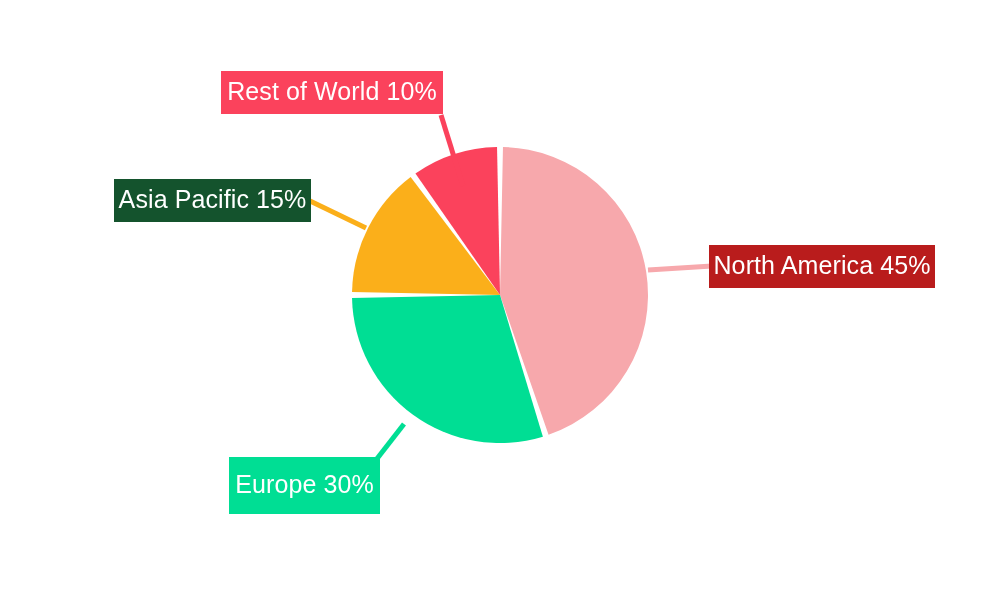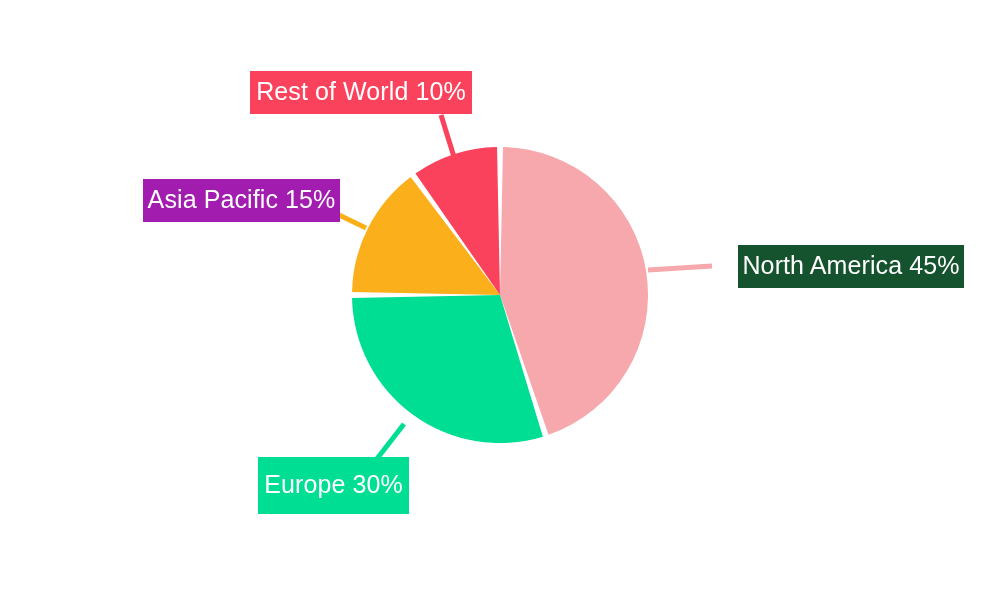--- a/index.html
+++ b/index.html
@@ -32,21 +32,20 @@
     align-items: center;
     justify-content: center;
     color: #ffffff;
     font-family: "Liberation Sans", sans-serif;
     font-size: 25px;
     line-height: 1;
     white-space: nowrap;
     padding: 0 11px;
     box-sizing: border-box;
     letter-spacing: 0.1px;
-    margin-left: 29px;
   }
   .label-text {
     display: block;
     transform: translateY(-1px);
   }
 </style>
 </head>
 <body>
 
 <div id="chart-root">
@@ -59,29 +58,29 @@
         <path d="M 500.00 295.00 L 415.43 173.54 A 148 148 0 0 1 497.03 147.03 Z" fill="#fb425c"></path>
       </g>
     <g id="leaders-group">
         <line x1="648" y1="270" x2="712" y2="266" stroke="#f7a8ac" stroke-width="5" stroke-linecap="butt"></line>
         <line x1="404" y1="424" x2="376" y2="460" stroke="#00de94" stroke-width="5" stroke-linecap="butt"></line>
         <line x1="366" y1="228" x2="308" y2="200" stroke="#fbaf1a" stroke-width="5" stroke-linecap="butt"></line>
         <line x1="463" y1="186" x2="441" y2="115" stroke="#fb425c" stroke-width="5" stroke-linecap="butt"></line>
       </g>
   </svg>
 
-  <div class="pie-label" style="left:709px; top:245px; width:226px; height:43px; background:#14532d;">
+  <div class="pie-label" style="left:709px; top:245px; width:226px; height:43px; background:#b91c1c;">
     <span class="label-text">North America 45%</span>
   </div>
 
   <div class="pie-label" style="left:229px; top:457px; width:151px; height:57px; background:#00de94;">
     <span class="label-text">Europe 30%</span>
   </div>
 
-  <div class="pie-label" style="left:114px; top:179px; width:197px; height:43px; background:#a21caf;">
+  <div class="pie-label" style="left:114px; top:179px; width:197px; height:43px; background:#14532d;">
     <span class="label-text">Asia Pacific 15%</span>
   </div>
 
   <div class="pie-label" style="left:221px; top:71px; width:222px; height:43px; background:#fb425c;">
     <span class="label-text">Rest of World 10%</span>
   </div>
 
 </div>
 
 </body></html>

